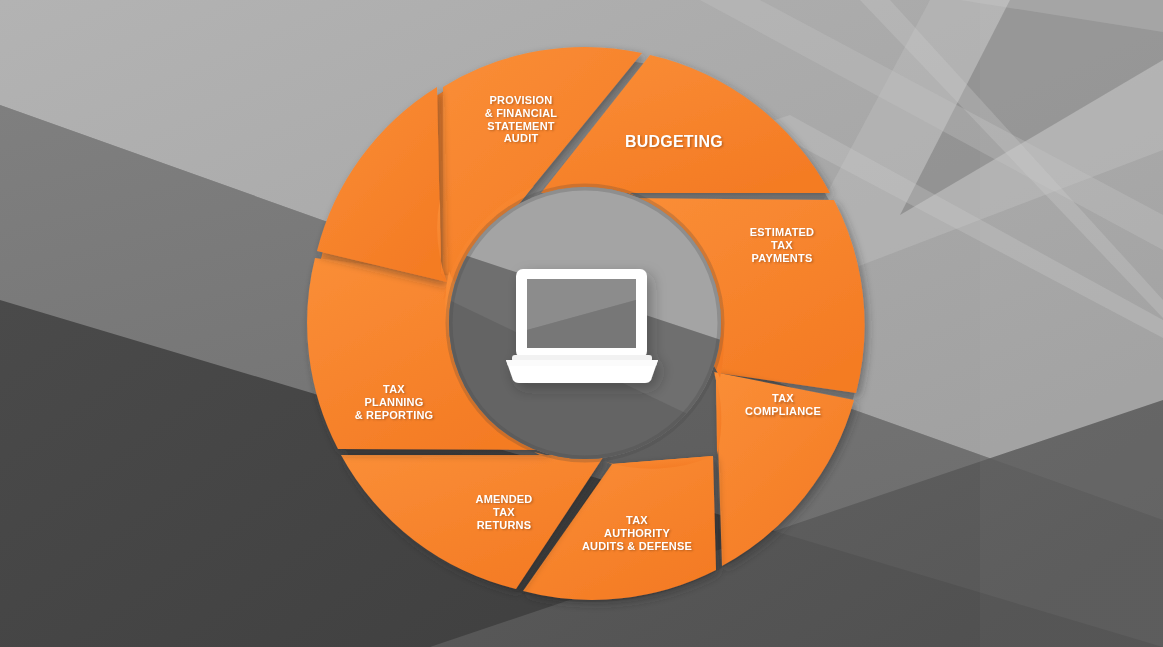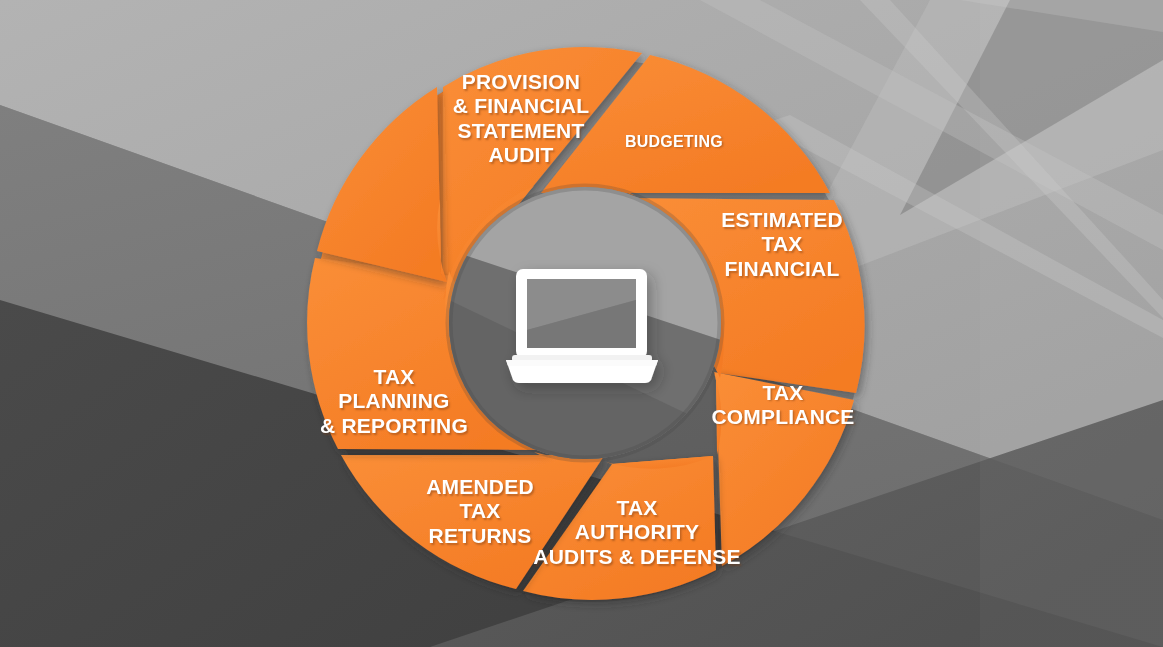--- a/index.html
+++ b/index.html
@@ -26,21 +26,21 @@
     height: 647px;
   }
   #label-layer {
     pointer-events: none;
   }
   .blade-label {
     position: absolute;
     color: #ffffff;
     font-family: "Liberation Sans", sans-serif;
     font-weight: bold;
-    font-size: 21px;
+    font-size: 11px;
     line-height: 1.16;
     letter-spacing: 0.2px;
     text-align: center;
     transform: translate(-50%, -50%);
     text-shadow: 1.5px 1.5px 2px rgba(120,60,20,0.45);
     white-space: pre;
     pointer-events: auto;
   }
 </style>
 </head>
@@ -253,30 +253,30 @@
   <div id="label-layer">
     <div class="blade-label" style="left:521px; top:119px;">PROVISION
 &amp; FINANCIAL
 STATEMENT
 AUDIT</div>
 
     <div class="blade-label" style="left:674px; top:142px; font-size:16px;">BUDGETING</div>
 
     <div class="blade-label" style="left:782px; top:245px;">ESTIMATED
 TAX
-FINANCIAL</div>
+PAYMENTS</div>
 
     <div class="blade-label" style="left:783px; top:405px;">TAX
 COMPLIANCE</div>
 
     <div class="blade-label" style="left:637px; top:533px;">TAX
 AUTHORITY
 AUDITS &amp; DEFENSE</div>
 
-    <div class="blade-label" style="left:480px; top:512px;">AMENDED
+    <div class="blade-label" style="left:504px; top:512px;">AMENDED
 TAX
 RETURNS</div>
 
     <div class="blade-label" style="left:394px; top:402px;">TAX
 PLANNING
 &amp; REPORTING</div>
 
   </div>
 
 </div>

